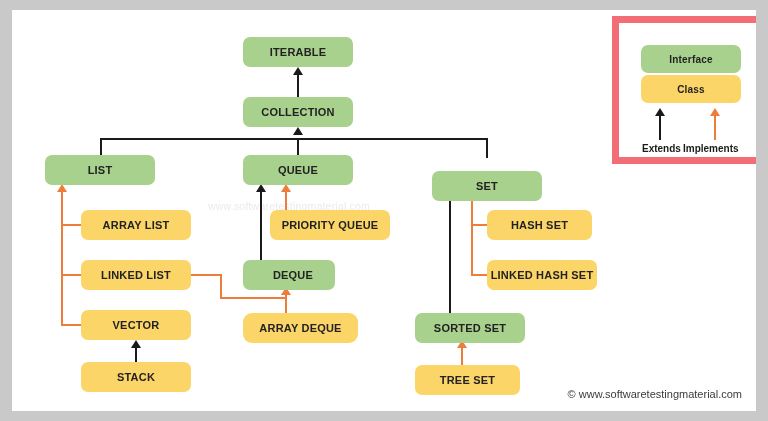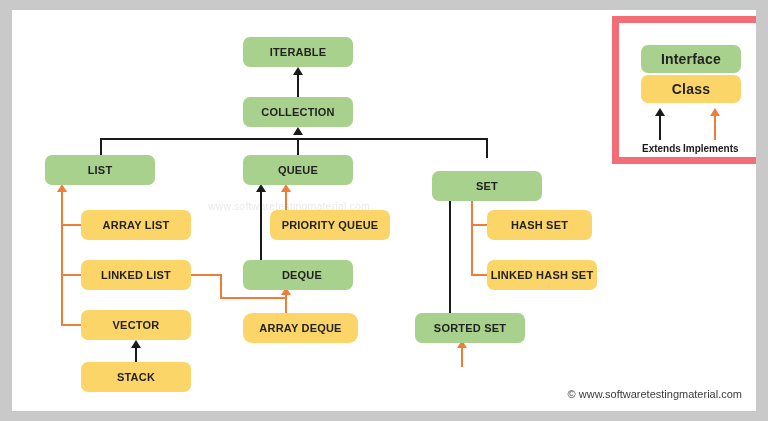--- a/index.html
+++ b/index.html
@@ -72,21 +72,21 @@
 
   #legend{
     position:absolute;
     left:600px;top:6px;
     width:152px;height:148px;
     background:#ffffff;
     border:7px solid #f26d75;
     box-sizing:border-box;
     z-index:7;
   }
-  #legend .node{font-size:14px;}
+  #legend .node{font-size:10px;}
   .legend-label{
     position:absolute;
     font-size:10px;
     font-weight:700;
     color:#1a1a1a;
     white-space:nowrap;
     z-index:8;
   }
 </style>
 </head>
@@ -111,30 +111,31 @@
     <div class="node cls" style="left:69px;top:200px;width:110px;height:30px;text-align:center;">ARRAY LIST</div>
 
     <div class="node cls" style="left:69px;top:250px;width:110px;height:30px;">LINKED LIST</div>
 
     <div class="node cls" style="left:69px;top:300px;width:110px;height:30px;">VECTOR</div>
 
     <div class="node cls" style="left:69px;top:352px;width:110px;height:30px;">STACK</div>
 
     <div class="node cls" style="left:258px;top:200px;width:120px;height:30px;">PRIORITY QUEUE</div>
 
-    <div class="node iface" style="left:231px;top:250px;width:110px;height:30px;padding-left:8px;">DEQUE</div>
+    <div class="node iface" style="left:231px;top:250px;width:92px;height:30px;padding-left:8px;">DEQUE</div>
 
     <div class="node cls" style="left:231px;top:303px;width:115px;height:30px;border-radius:9px;">ARRAY DEQUE</div>
 
     <div class="node cls" style="left:475px;top:200px;width:105px;height:30px;">HASH SET</div>
 
     <div class="node cls" style="left:475px;top:250px;width:110px;height:30px;">LINKED HASH SET</div>
 
     <div class="node iface" style="left:403px;top:303px;width:110px;height:30px;">SORTED SET</div>
 
+    <div class="node cls" style="left:403px;top:355px;width:105px;height:30px;">TREE SET</div>
 
     <div class="edge vline" style="left:285px;top:62px;height:25px;"></div>
     <div class="arrowhead" style="left:281px;top:57px;"></div>
 
     <div class="edge vline" style="left:285px;top:128px;height:20px;"></div>
     <div class="arrowhead" style="left:281px;top:117px;"></div>
     <div class="edge hline" style="left:88px;top:128px;width:388px;"></div>
     <div class="edge vline" style="left:88px;top:128px;height:20px;"></div>
     <div class="edge vline" style="left:474px;top:128px;height:20px;"></div>
 

